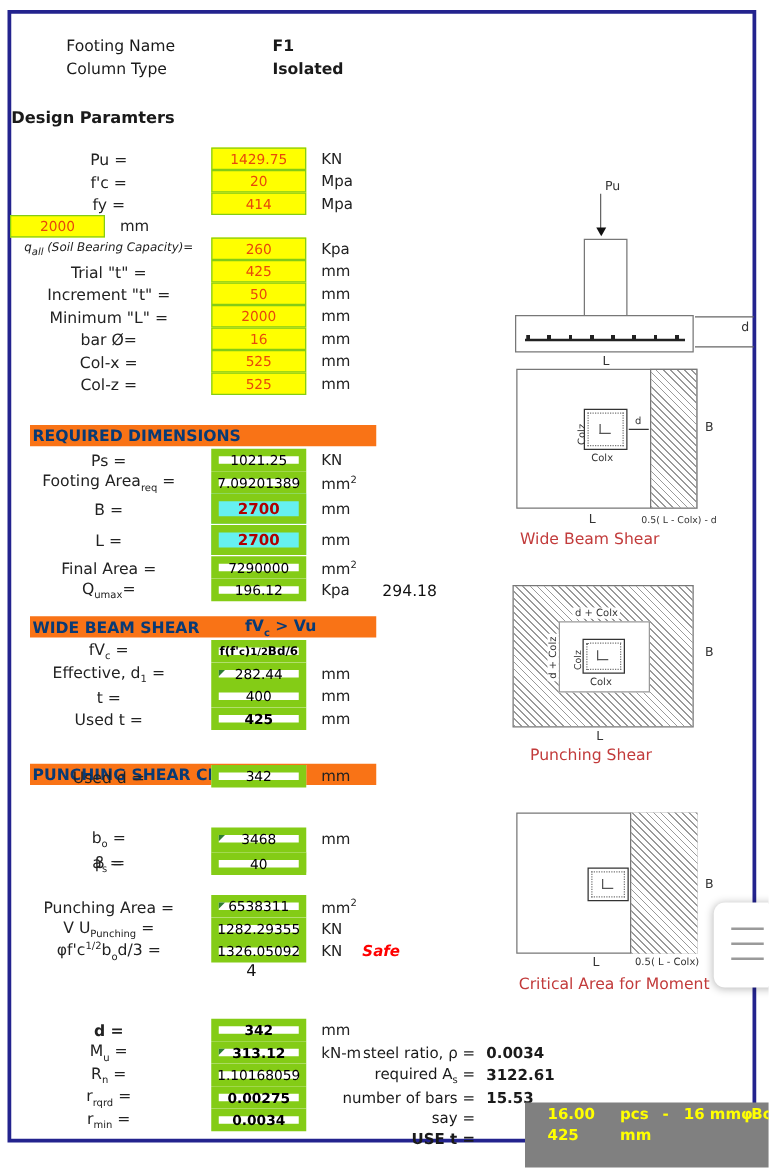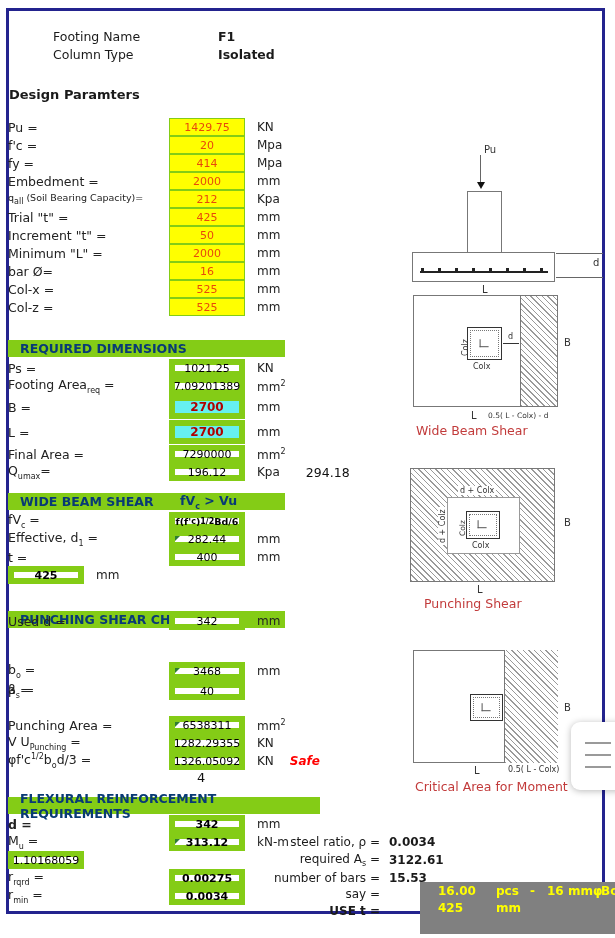--- a/index.html
+++ b/index.html
@@ -3,40 +3,40 @@
 <meta charset="utf-8">
 <style>
   html,body{margin:0;padding:0;background:#ffffff;}
   .page{position:relative;width:615px;height:938px;background:#fff;overflow:hidden;
         font-family:"DejaVu Sans",sans-serif;color:#1a1a1a;}
   .frame{position:absolute;left:6px;top:8px;width:599px;height:906px;
          border:3px solid #23238E;box-sizing:border-box;z-index:1;}
 
   
   .row{position:absolute;left:8px;display:flex;align-items:center;height:18px;z-index:2;}
-  .lbl{width:158px;text-align:left;padding-right:3px;font-size:12.5px;white-space:nowrap;color:#222;}
-  .lbl.small{font-size:9.5px;}
+  .lbl{width:158px;text-align:center;padding-right:3px;font-size:12.5px;white-space:nowrap;color:#222;}
+  .lbl.small{font-size:9.5px;font-style:italic;}
   .lbl.bold{font-weight:bold;}
   sub{font-size:8px;} sup{font-size:8px;}
   .cell{position:relative;width:76px;height:18px;box-sizing:border-box;border:6px solid #84cc16;
         background:#fff;display:flex;align-items:center;justify-content:center;
         font-size:11px;color:#000;}
   .cell.yellow{background:#FFFF00;border-width:1.5px;color:#E8490B;}
   .cell.cyan{background:#66F0F0;height:24px;color:#B00000;font-weight:bold;font-size:12px;}
   .cell.bold{font-weight:bold;}
   .cell.formula{font-size:9.5px;font-weight:bold;}
   .gc::before{content:'';position:absolute;left:0;top:0;width:0;height:0;
               border-top:5px solid #2E7D32;border-right:5px solid transparent;}
   .unit{margin-left:12px;font-size:12px;white-space:nowrap;color:#222;}
   .extra{margin-left:26px;font-size:12.5px;color:#111;}
   .safe{margin-left:16px;font-size:12px;font-weight:bold;font-style:italic;color:#FF0000;}
 
   
-  .band{position:absolute;left:8px;height:17px;background:#84cc16;display:flex;align-items:center;
-        font-size:12.5px;font-weight:bold;color:#083A75;padding-left:12px;box-sizing:border-box;z-index:2;}
+  .band{position:absolute;left:24px;height:17px;background:#f97316;display:flex;align-items:center;
+        font-size:12.5px;font-weight:bold;color:#083A75;padding-left:2px;box-sizing:border-box;z-index:2;}
   .band .cond{position:absolute;left:172px;font-weight:bold;color:#083A75;}
 
   
   .toprow{position:absolute;left:9px;display:flex;height:16px;align-items:center;font-size:12.5px;z-index:2;}
   .toprow .k{width:165px;padding-left:44px;}
   .toprow .v{font-weight:bold;}
 
   
   .rrow{position:absolute;left:240px;display:flex;align-items:center;height:18px;font-size:12px;z-index:3;}
   .rlbl{width:140px;text-align:right;white-space:nowrap;}
@@ -104,30 +104,29 @@
     <span class="unit"><span>Mpa</span></span>
   </div>
   <div class="row" style="top:154px">
     <span class="lbl"><span>fy =</span></span>
     <span class="cell yellow">
         <span>414</span>
       </span>
     <span class="unit"><span>Mpa</span></span>
   </div>
   <div class="row" style="top:172px">
-    <span class="lbl"><span>Embedment =</span></span>
     <span class="cell yellow">
         <span>2000</span>
       </span>
     <span class="unit"><span>mm</span></span>
   </div>
   <div class="row" style="top:190px">
     <span class="lbl small"><span>q</span><sub>all</sub><span> (Soil Bearing Capacity)=</span></span>
     <span class="cell yellow">
-        <span>212</span>
+        <span>260</span>
       </span>
     <span class="unit"><span>Kpa</span></span>
   </div>
   <div class="row" style="top:208px">
     <span class="lbl"><span>Trial "t" =</span></span>
     <span class="cell yellow">
         <span>425</span>
       </span>
     <span class="unit"><span>mm</span></span>
   </div>
@@ -236,20 +235,21 @@
     <span class="unit"><span>mm</span></span>
   </div>
   <div class="row" style="top:548px">
     <span class="lbl"><span>t =</span></span>
     <span class="cell">
         <span>400</span>
       </span>
     <span class="unit"><span>mm</span></span>
   </div>
   <div class="row" style="top:566px">
+    <span class="lbl"><span>Used t =</span></span>
     <span class="cell bold">
         <span>425</span>
       </span>
     <span class="unit"><span>mm</span></span>
   </div>
 
   <div class="band" style="top:611px;width:277px">
     <span>PUNCHING SHEAR CHECK</span>
   </div>
   <div class="row" style="top:612px">
@@ -297,38 +297,36 @@
   <div class="row" style="top:752px">
     <span class="lbl"><span>φf'c</span><sup>1/2</sup><span>b</span><sub>o</sub><span>d/3 =</span></span>
     <span class="cell">
         <span>1326.05092</span>
       </span>
     <span class="unit"><span>KN</span></span>
     <span class="safe">Safe</span>
   </div>
   <div class="stray" style="left:197px;top:770px">4</div>
 
-  <div class="band" style="top:797px;width:312px">
-    <span>FLEXURAL REINFORCEMENT REQUIREMENTS</span>
-  </div>
   <div class="row" style="top:815px">
     <span class="lbl bold"><span>d =</span></span>
     <span class="cell bold">
         <span>342</span>
       </span>
     <span class="unit"><span>mm</span></span>
   </div>
   <div class="row" style="top:833px">
     <span class="lbl"><span>M</span><sub>u</sub><span> =</span></span>
     <span class="cell bold gc">
         <span>313.12</span>
       </span>
     <span class="unit"><span>kN-m</span></span>
   </div>
   <div class="row" style="top:851px">
+    <span class="lbl"><span>R</span><sub>n</sub><span> =</span></span>
     <span class="cell">
         <span>1.10168059</span>
       </span>
   </div>
   <div class="row" style="top:869px">
     <span class="lbl"><span>r</span><sub>rqrd</sub><span> =</span></span>
     <span class="cell bold">
         <span>0.00275</span>
       </span>
   </div>
@@ -384,21 +382,21 @@
   <div class="drect hatch" style="left:520px;top:295px;width:38px;height:112px;border-left:1px solid #777"></div>
   <div class="colsq" style="left:467px;top:327px;width:35px;height:33px">
       <span class="cmark"></span>
     </div>
   <div class="dtext sm rot" style="left:461px;top:356px">Colz</div>
   <div class="dtext sm" style="left:473px;top:362px">Colx</div>
   <div class="dline" style="left:503px;top:343px;width:16px;height:1px;background:#333"></div>
   <div class="dtext sm" style="left:508px;top:332px">d</div>
   <div class="dtext" style="left:564px;top:337px">B</div>
   <div class="dtext" style="left:471px;top:410px">L</div>
-  <div class="dtext xs" style="left:488px;top:411px">0.5( L - Colx) - d</div>
+  <div class="dtext xs" style="left:513px;top:411px">0.5( L - Colx) - d</div>
   <div class="caption" style="left:416px;top:423px">Wide Beam Shear</div>
 
   <div class="drect hatch" style="left:410px;top:468px;width:145px;height:114px"></div>
   <div class="drect" style="left:447px;top:497px;width:73px;height:57px;border-color:#999"></div>
   <div class="dtext sm wbg" style="left:458px;top:486px">d + Colx</div>
   <div class="dtext sm wbg rot" style="left:438px;top:545px">d + Colz</div>
   <div class="colsq" style="left:466px;top:511px;width:34px;height:28px">
       <span class="cmark"></span>
     </div>
   <div class="dtext xs rot" style="left:458px;top:536px">Colz</div>

